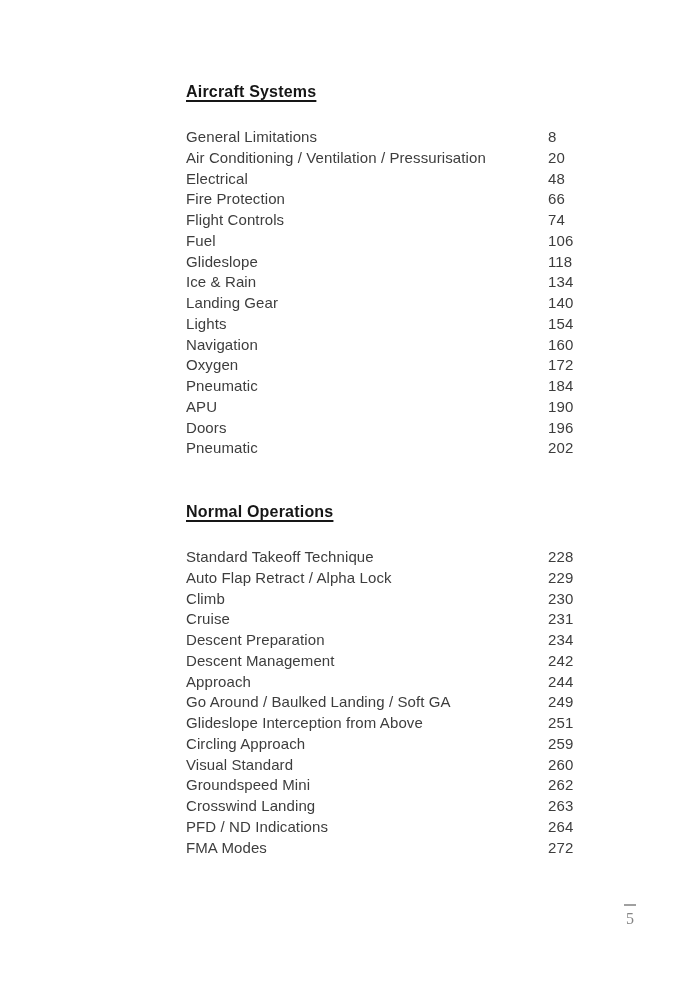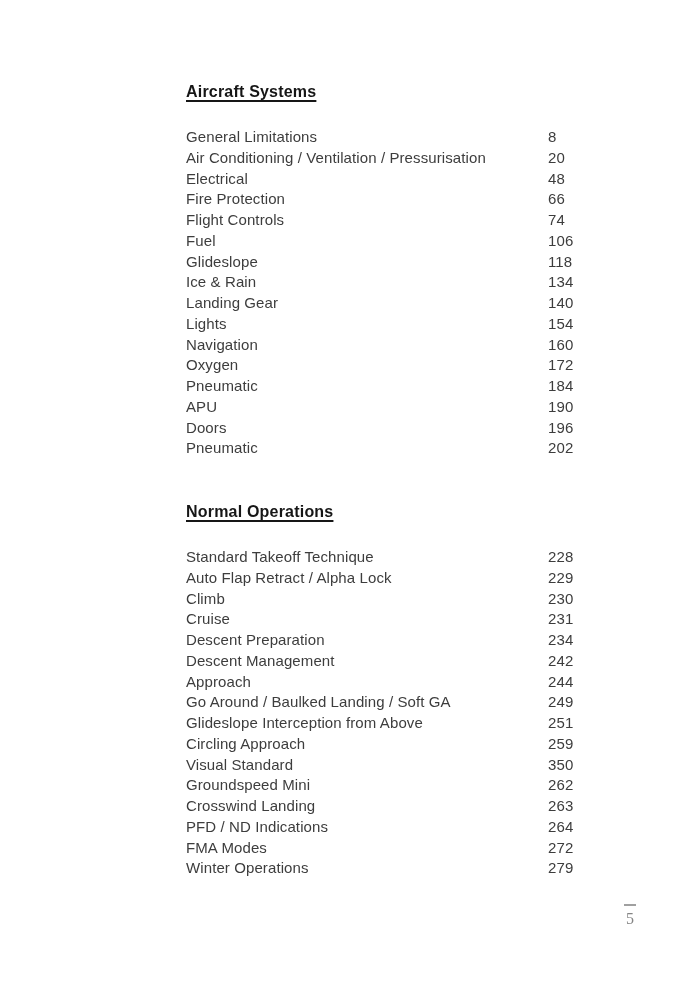--- a/index.html
+++ b/index.html
@@ -221,21 +221,21 @@
     <span class="num">251</span>
   </div>
 
   <div class="row">
     <span class="label">Circling Approach</span>
     <span class="num">259</span>
   </div>
 
   <div class="row">
     <span class="label">Visual Standard</span>
-    <span class="num">350</span>
+    <span class="num">260</span>
   </div>
 
   <div class="row">
     <span class="label">Groundspeed Mini</span>
     <span class="num">262</span>
   </div>
 
   <div class="row">
     <span class="label">Crosswind Landing</span>
     <span class="num">263</span>
@@ -244,24 +244,20 @@
   <div class="row">
     <span class="label">PFD / ND Indications</span>
     <span class="num">264</span>
   </div>
 
   <div class="row">
     <span class="label">FMA Modes</span>
     <span class="num">272</span>
   </div>
 
-  <div class="row">
-    <span class="label">Winter Operations</span>
-    <span class="num">279</span>
-  </div>
 </div>
   </section>
 </div>
 
   <div class="footer">
     <div class="footer-rule"></div>
     <div class="footer-page-number">5</div>
   </div>
 </div>
 

